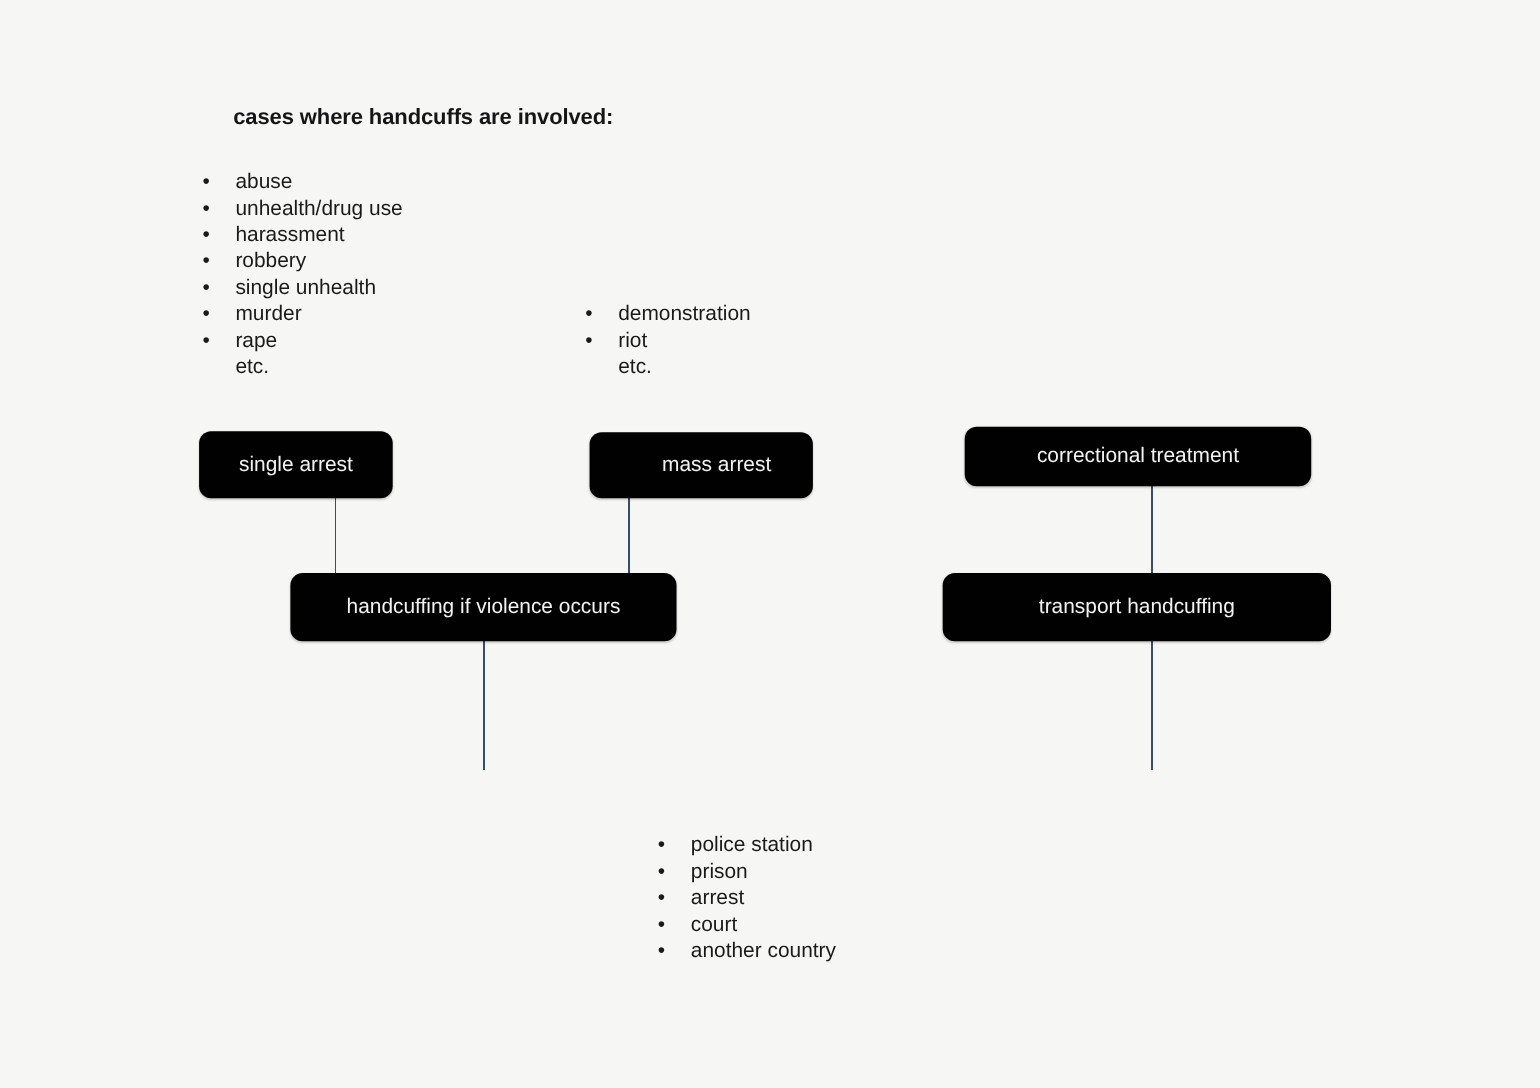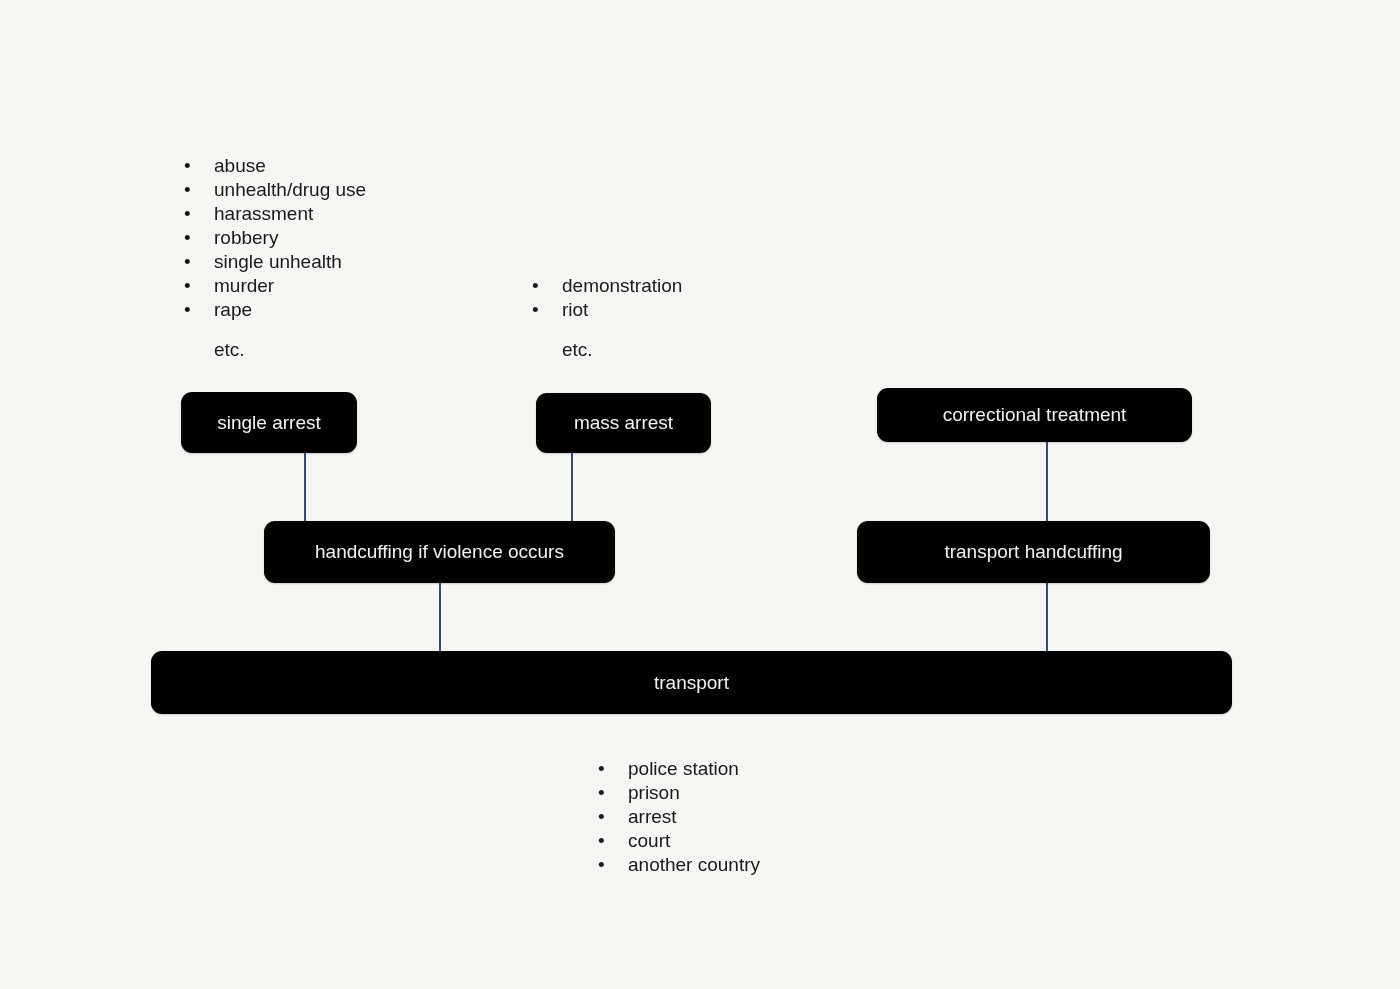--- a/index.html
+++ b/index.html
@@ -66,21 +66,20 @@
     line-height: 24px;
     color: #1a1a1a;
   }
   .bullet-row .txt {
     display: inline-block;
     padding-left: 30px;
   }
   .etc-row {
     height: 24px;
     line-height: 24px;
-    margin-top: 16px;
     padding-left: 30px;
     font-size: 19px;
     color: #1a1a1a;
     white-space: nowrap;
   }
 
   #list-cases  { left: 184px; top: 154px; }
   #list-mass   { left: 532px; top: 274px; }
   #list-dest   { left: 598px; top: 757px; }
 
@@ -99,21 +98,21 @@
     box-shadow: 0 1px 2px rgba(0,0,0,0.18);
   }
   .node .node-label {
     display: block;
     padding: 0 10px;
     white-space: nowrap;
   }
 
   
   #node-single-arrest        { left: 181px;  top: 392px; width: 176px; height: 61px; }
-  #node-mass-arrest          { left: 536px;  top: 393px; width: 175px; height: 60px; }
+  #node-mass-arrest          { left: 536px;  top: 393px; width: 175px; height: 60px; padding-left: 28px; }
   #node-correctional         { left: 877px;  top: 388px; width: 315px; height: 54px; }
   
   #node-violence-handcuffing { left: 264px;  top: 521px; width: 351px; height: 62px; }
   #node-preventive           { left: 857px;  top: 521px; width: 353px; height: 62px; }
   
   #node-transport            { left: 151px;  top: 651px; width: 1081px; height: 63px; }
 </style>
 </head>
 <body>
 
@@ -122,20 +121,21 @@
   <svg id="connector-layer" viewBox="0 0 1400 989" width="1400" height="989">
     <g stroke="#3a4a6b" stroke-width="1.6" fill="none" shape-rendering="crispEdges">
       <line x1="305" y1="441" x2="305" y2="523"></line>
       <line x1="572" y1="404" x2="572" y2="523"></line>
       <line x1="1047" y1="400" x2="1047" y2="523"></line>
       <line x1="440" y1="534" x2="440" y2="700"></line>
       <line x1="1047" y1="534" x2="1047" y2="700"></line>
     </g>
   </svg>
 
+  <div class="heading">cases where handcuffs are involved:</div>
 
   <div class="bullet-list" id="list-cases">
     <div class="bullet-row">
       <span class="dot">•</span>
       <span class="txt">abuse</span>
     </div>
     <div class="bullet-row">
       <span class="dot">•</span>
       <span class="txt">unhealth/drug use</span>
     </div>
@@ -187,23 +187,20 @@
   </div>
 
   <div class="node" id="node-violence-handcuffing">
     <span class="node-label">handcuffing if violence occurs</span>
   </div>
 
   <div class="node" id="node-preventive">
     <span class="node-label">transport handcuffing</span>
   </div>
 
-  <div class="node" id="node-transport">
-    <span class="node-label">transport</span>
-  </div>
 
   <div class="bullet-list" id="list-dest">
     <div class="bullet-row">
       <span class="dot">•</span>
       <span class="txt">police station</span>
     </div>
     <div class="bullet-row">
       <span class="dot">•</span>
       <span class="txt">prison</span>
     </div>

